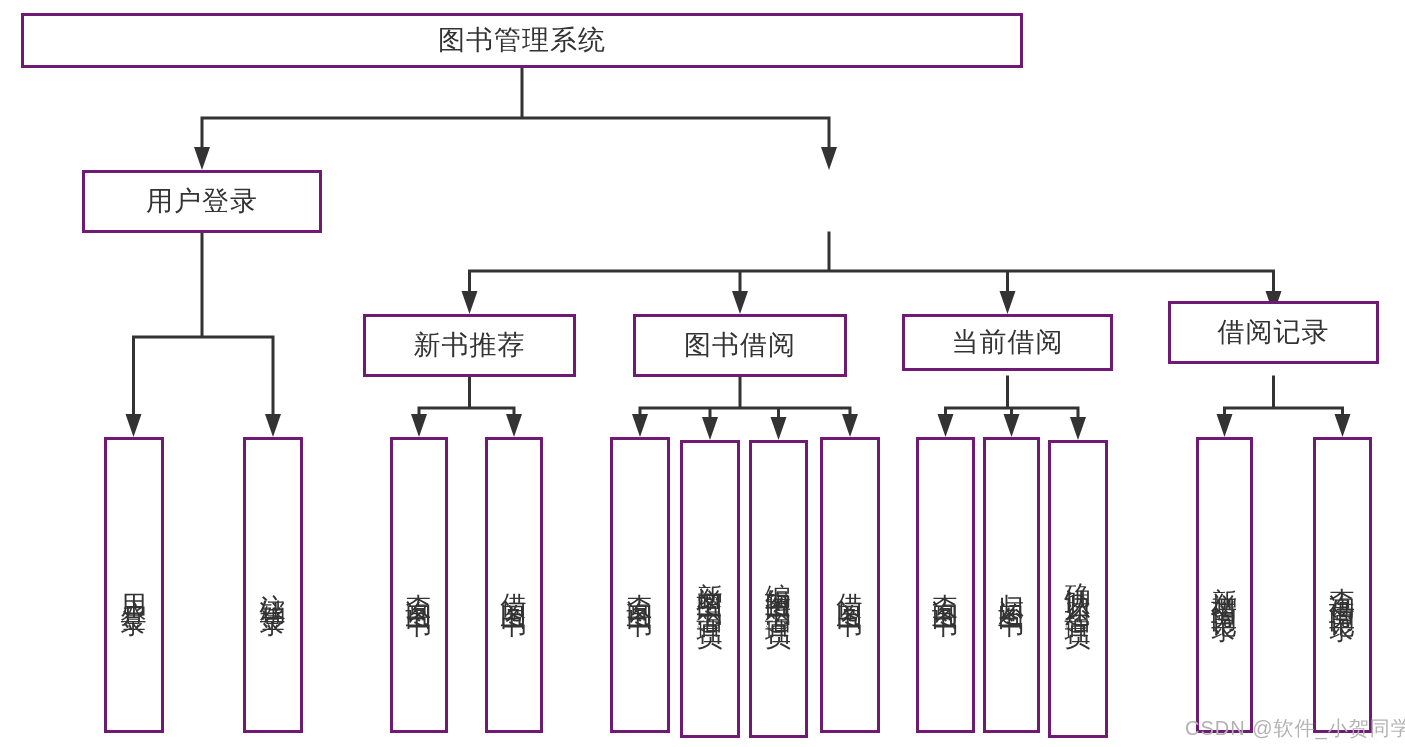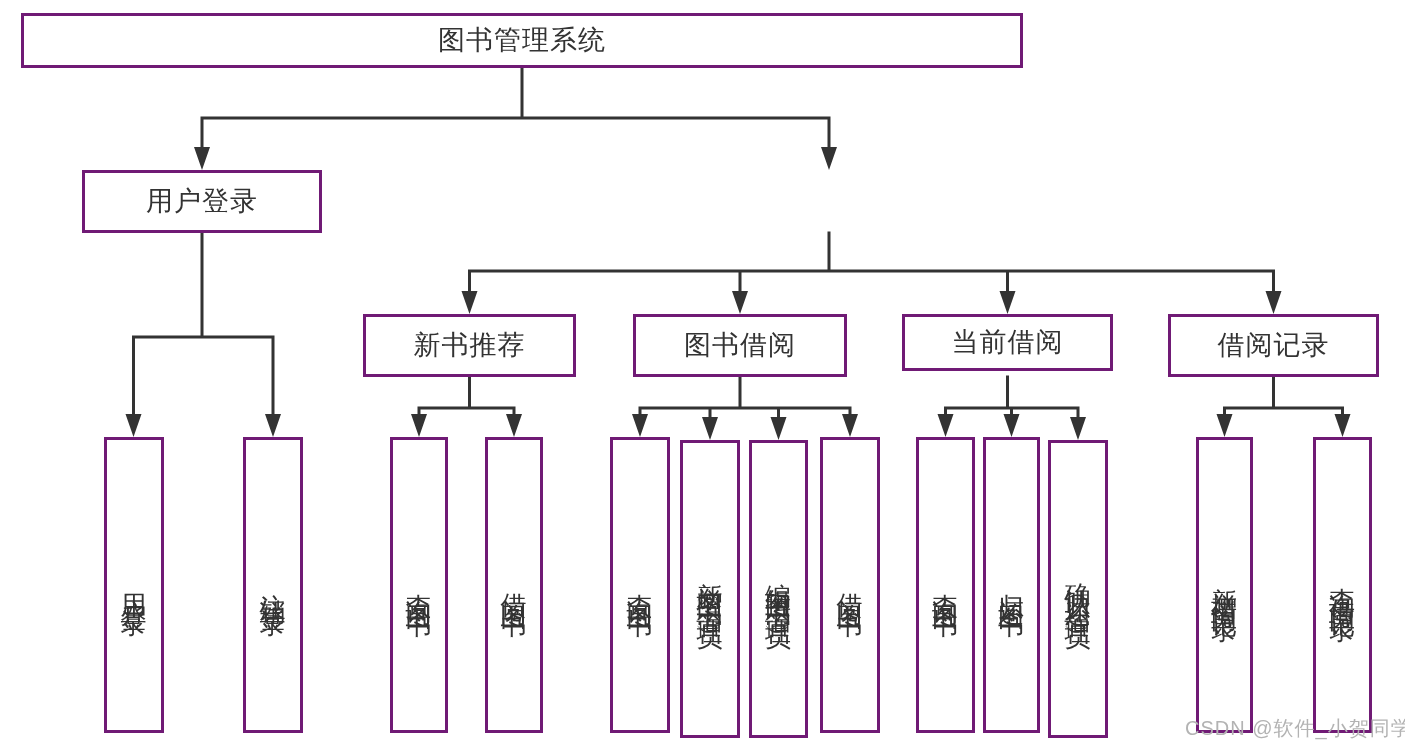--- a/index.html
+++ b/index.html
@@ -48,21 +48,21 @@
   }
   
   .n-root           { left: 21px;   top: 13px;  width: 1002px; height: 55px; }
   
   .n-user-login     { left: 82px;   top: 170px; width: 240px;  height: 63px; }
   .n-book-mgmt      { left: 712px;  top: 170px; width: 235px;  height: 63px; }
   
   .n-new-book       { left: 363px;  top: 314px; width: 213px;  height: 63px; }
   .n-book-borrow    { left: 633px;  top: 314px; width: 214px;  height: 63px; }
   .n-cur-borrow     { left: 902px;  top: 314px; width: 211px;  height: 57px; }
-  .n-borrow-rec     { left: 1168px; top: 314px; width: 211px;  height: 63px; }
+  .n-borrow-rec     { left: 1168px; top: 301px; width: 211px;  height: 63px; }
   
   .l-login          { left: 104px;  top: 437px; width: 60px;  height: 296px; }
   .l-logout         { left: 243px;  top: 437px; width: 60px;  height: 296px; }
   .l-nb-query       { left: 390px;  top: 437px; width: 58px;  height: 296px; }
   .l-nb-borrow      { left: 485px;  top: 437px; width: 58px;  height: 296px; }
   .l-bb-query       { left: 610px;  top: 437px; width: 60px;  height: 296px; }
   .l-bb-add         { left: 680px;  top: 440px; width: 60px;  height: 298px; }
   .l-bb-edit        { left: 749px;  top: 440px; width: 59px;  height: 298px; }
   .l-bb-borrow      { left: 820px;  top: 437px; width: 60px;  height: 296px; }
   .l-cb-query       { left: 916px;  top: 437px; width: 59px;  height: 296px; }

